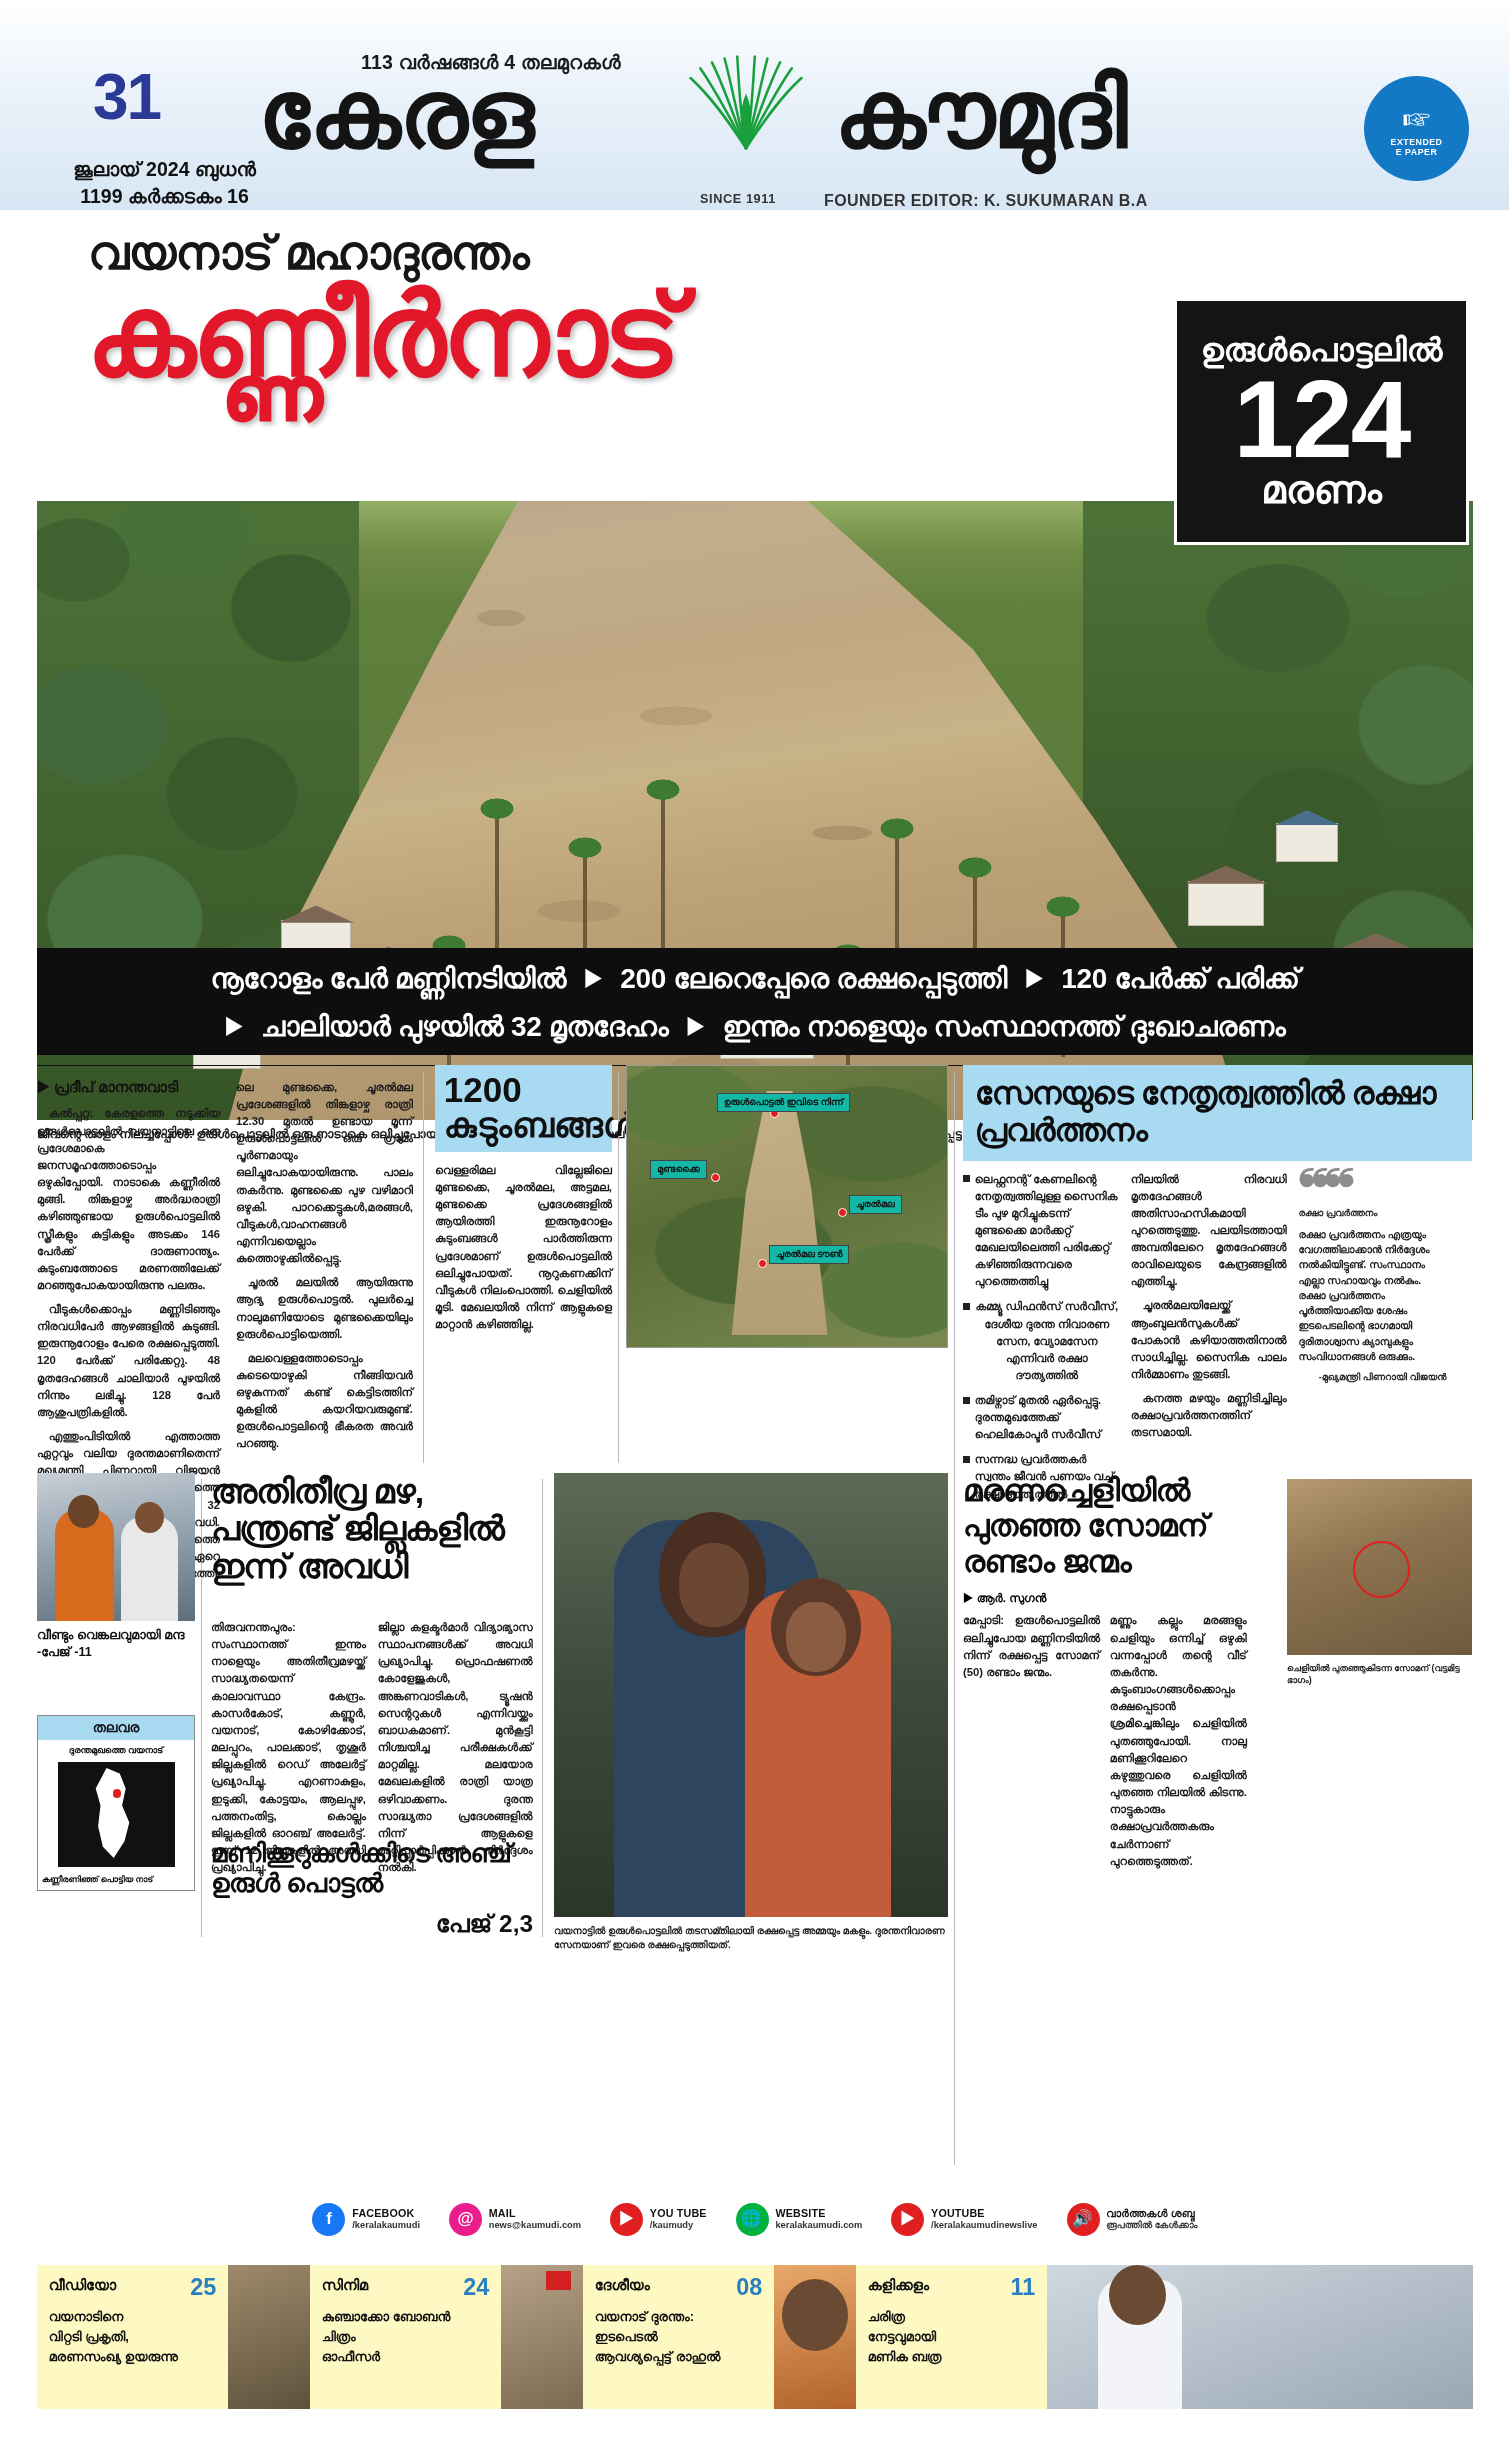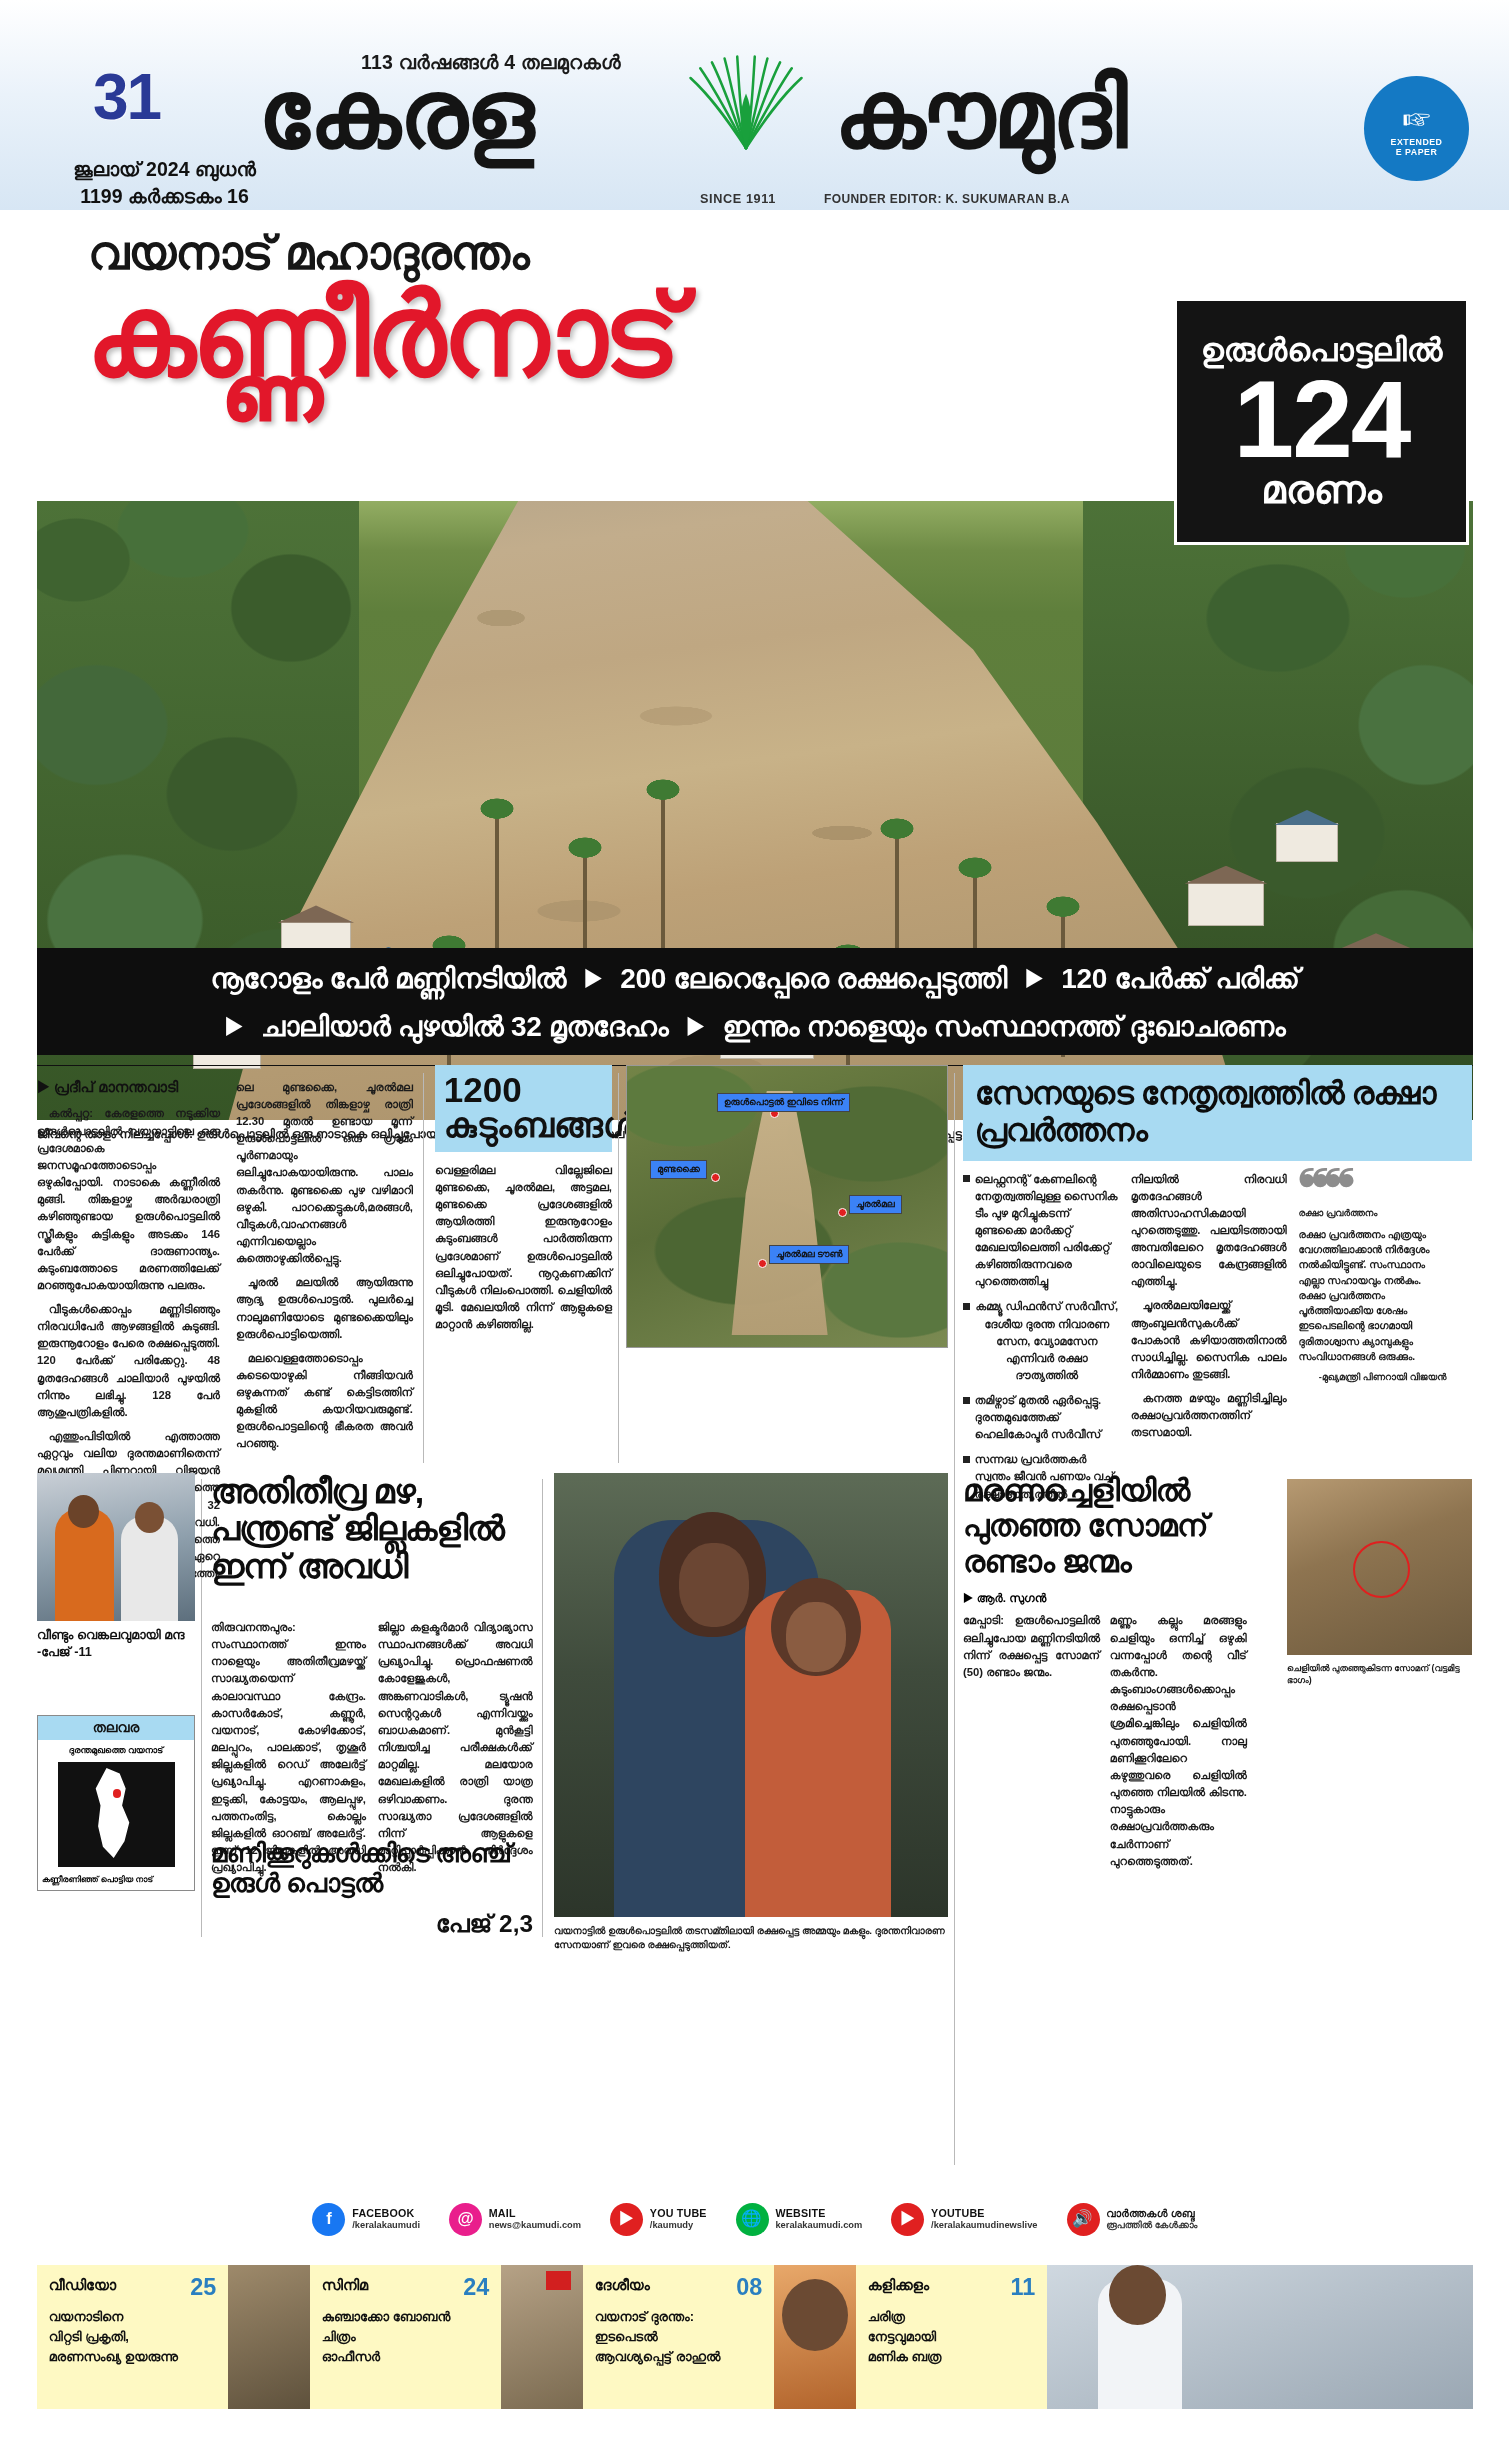--- a/index.html
+++ b/index.html
@@ -58,21 +58,21 @@
     position:absolute; left:673px; top:39px;
     width:146px; height:112px;
   }
   .mh-since {
     position:absolute; left:700px; top:192px;
     font-size:12.7px; font-weight:700; color:#333;
     letter-spacing:0.6px;
   }
   .mh-founder {
     position:absolute; left:824px; top:192px;
-    font-size:12px; font-weight:700; color:#333;
+    font-size:16px; font-weight:700; color:#333;
     letter-spacing:0.4px;
   }
   .mh-epaper {
     position:absolute; right:41px; top:76px;
     width:105px; height:105px; border-radius:50%;
     background:#1479c4;
     display:flex; flex-direction:column;
     align-items:center; justify-content:center;
     color:#fff;
   }
@@ -251,21 +251,21 @@
       linear-gradient(160deg,#738447 0%,#5a6d38 45%,#7b8a52 100%);
   }
   .map-slide {
     position:absolute; left:93px; top:25px; width:117px; height:244px;
     background:linear-gradient(175deg,#cbb48c,#b59e76);
     clip-path:polygon(40% 0%,62% 0%,78% 40%,92% 100%,10% 100%,22% 42%);
     opacity:.95;
   }
   .map-pin {
     position:absolute;
-    background:#3b82f6; border:1px solid #444;
+    background:#14b8a6; border:1px solid #444;
     font-size:9.3px; font-weight:800; color:#111;
     padding:2.9px 5.9px; white-space:nowrap;
   }
   .map-dot {
     position:absolute; width:8.8px; height:8.8px; border-radius:50%;
     background:#e02020; border:1.5px solid #fff;
   }
 
   .armybox {
     position:absolute; left:926px; top:0; width:509px;

